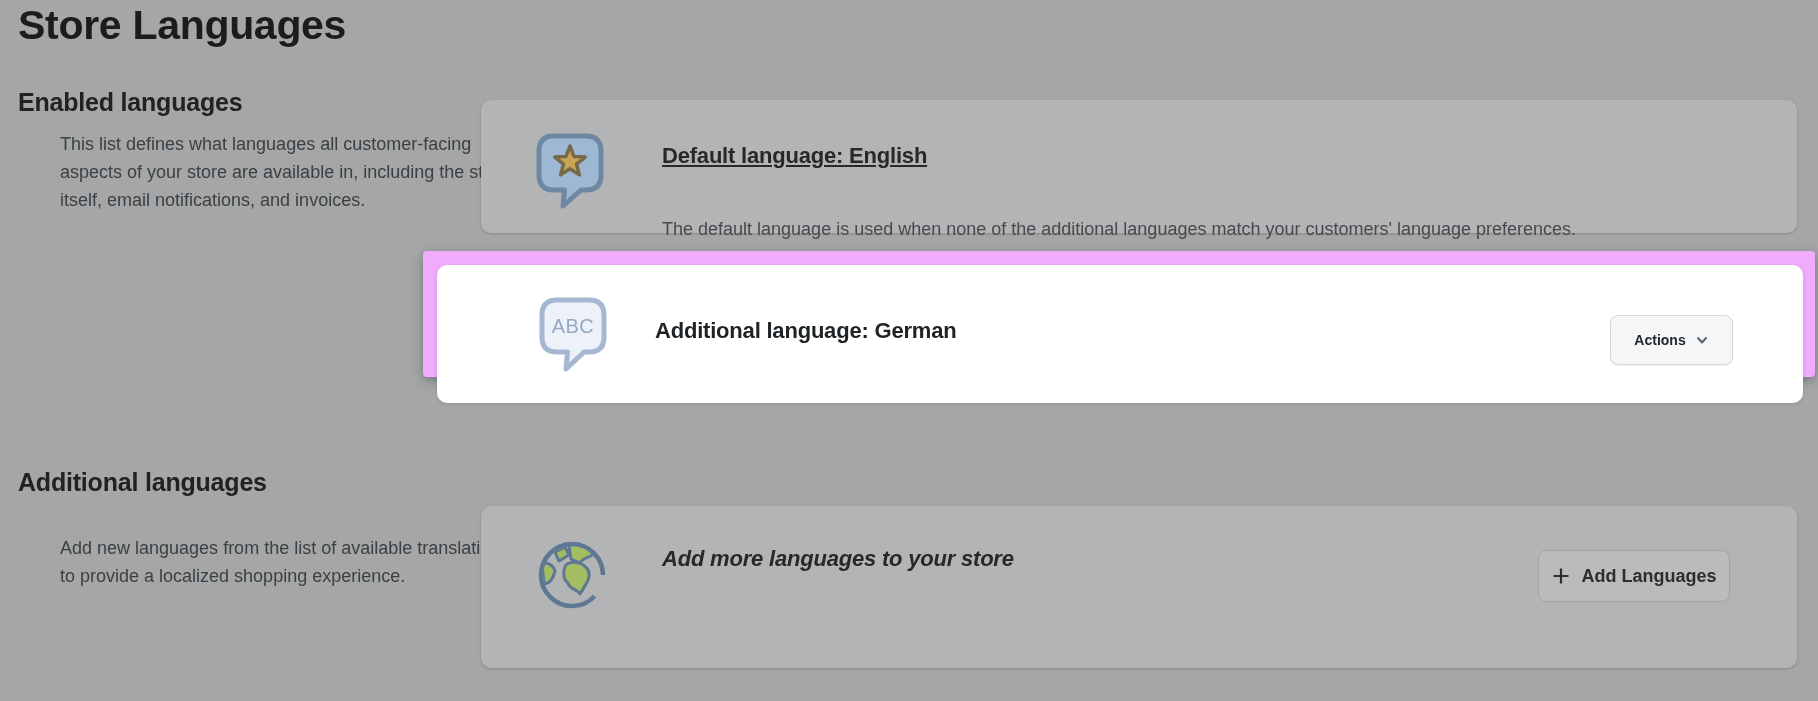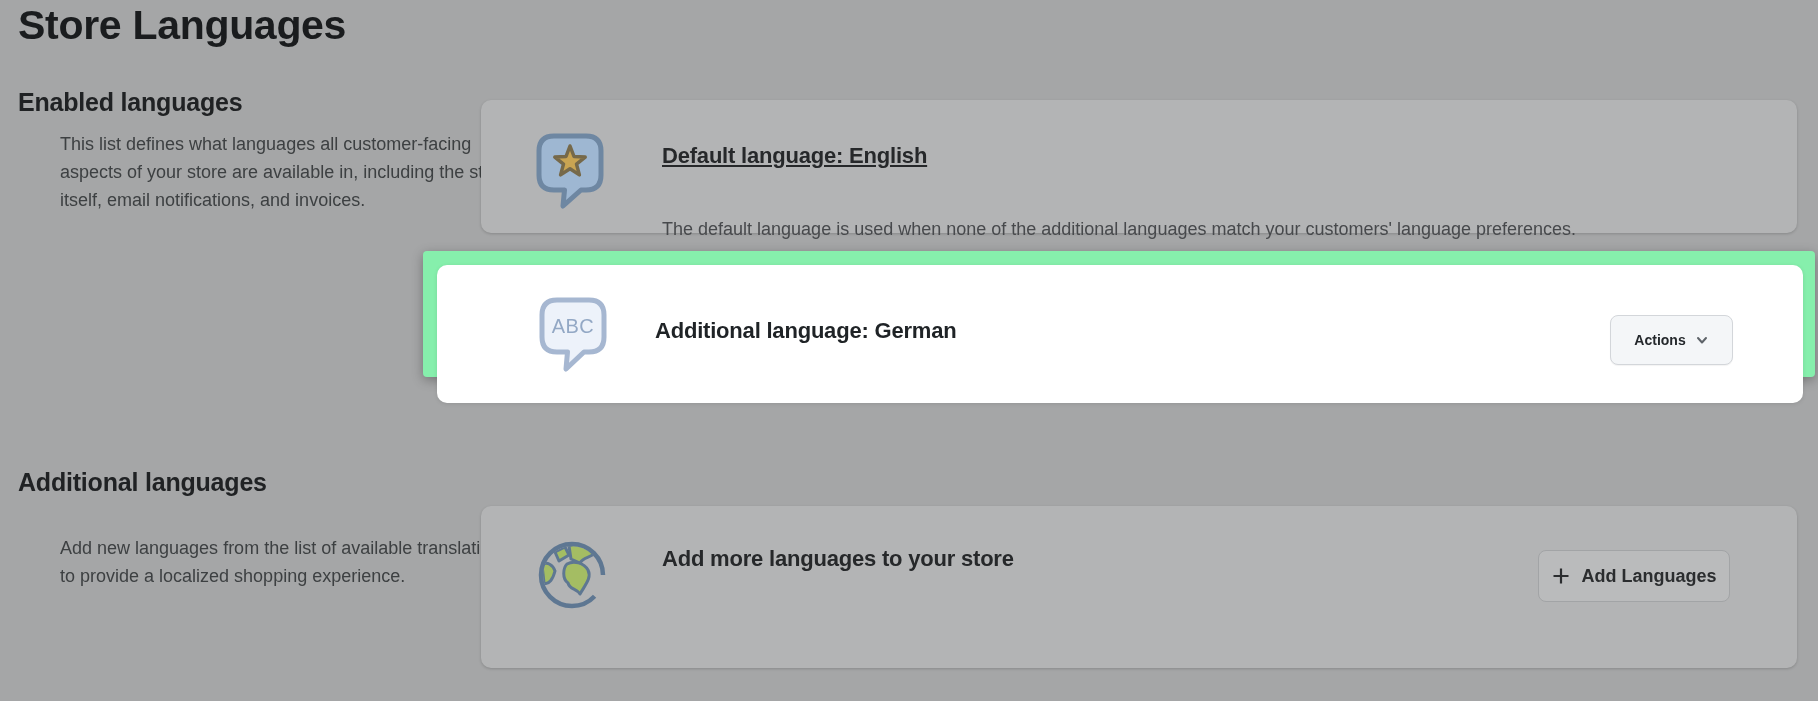--- a/index.html
+++ b/index.html
@@ -19,21 +19,21 @@
 
   
   .card-dim{position:absolute;left:481px;width:1316px;background:#b3b4b5;border-radius:10px;box-shadow:0 1px 3px rgba(0,0,0,.18);}
   .card-default{top:100px;height:133px;}
   .card-add{top:506px;height:162px;}
 
   .card-title-dim{position:absolute;left:181px;font-size:22px;font-weight:700;color:#26282a;letter-spacing:-.2px;white-space:nowrap;}
   .card-body-dim{position:absolute;left:181px;font-size:18px;line-height:28px;color:#47494c;}
 
   
-  .spotlight{position:absolute;left:423px;top:251px;width:1392px;height:126px;background:#86efac;border-radius:4px;box-shadow:0 3px 12px rgba(0,0,0,.30);}
+  .spotlight{position:absolute;left:423px;top:251px;width:1392px;height:126px;background:#f0abfc;border-radius:4px;box-shadow:0 3px 12px rgba(0,0,0,.30);}
   .card-german{position:absolute;left:14px;top:14px;width:1366px;height:138px;background:#ffffff;border-radius:10px;box-shadow:0 1px 4px rgba(0,0,0,.10);}
   .card-title-hi{position:absolute;left:218px;top:53px;font-size:22px;font-weight:700;color:#1f2326;letter-spacing:-.2px;white-space:nowrap;}
 
   
   .icon-box{position:absolute;}
   .i-star{left:55px;top:33px;}
   .i-abc{left:102px;top:32px;}
   .i-globe{left:56px;top:34px;}
 
   
@@ -99,21 +99,21 @@
         </defs>
         <g clip-path="url(#gclip)" fill="#a4bd63" stroke="#5e7792" stroke-width="3" stroke-linejoin="round">
           <path d="M18 12 L28 7 L32 15 L22 21 Z"></path>
           <path d="M32 6 C40 2 52 4 59 12 C53 19 47 16 43 23 L34 19 Z"></path>
           <path d="M30 24 C37 20 47 23 51 30 C55 38 48 45 43 54 C39 48 33 50 31 43 C25 39 26 28 30 24 Z"></path>
           <path d="M5 25 C10 21 16 25 18 31 C16 39 12 45 7 43 Z"></path>
         </g>
         <circle cx="35" cy="35" r="31" fill="none" stroke="#5e7792" stroke-width="4.5" pathLength="100" stroke-dasharray="88 12" stroke-dashoffset="-12"></circle>
       </svg>
     </div>
-    <div class="card-title-dim" style="top:40px;">Add more languages to your store</div>
+    <div class="card-title-dim" style="top:40px;font-style:italic;">Add more languages to your store</div>
     <div class="btn btn-add">
       <span style="display:flex;">
         <svg width="20" height="20" viewBox="0 0 20 20">
           <path d="M10 2.5 V17.5 M2.5 10 H17.5" fill="none" stroke="#2b2d2f" stroke-width="2.2"></path>
         </svg>
       </span>
       <span class="lbl">Add Languages</span>
     </div>
   </div>
 

